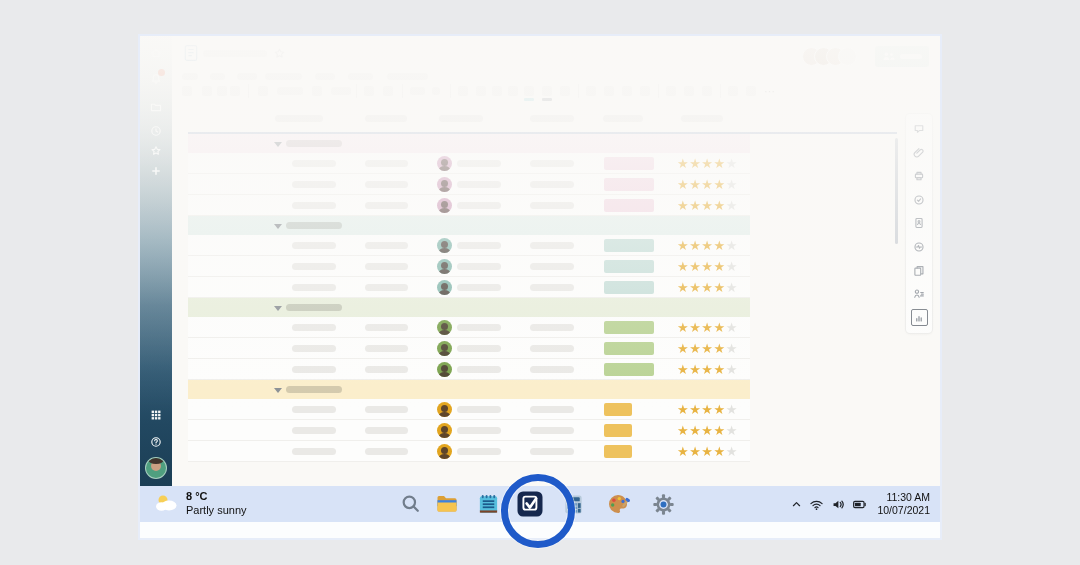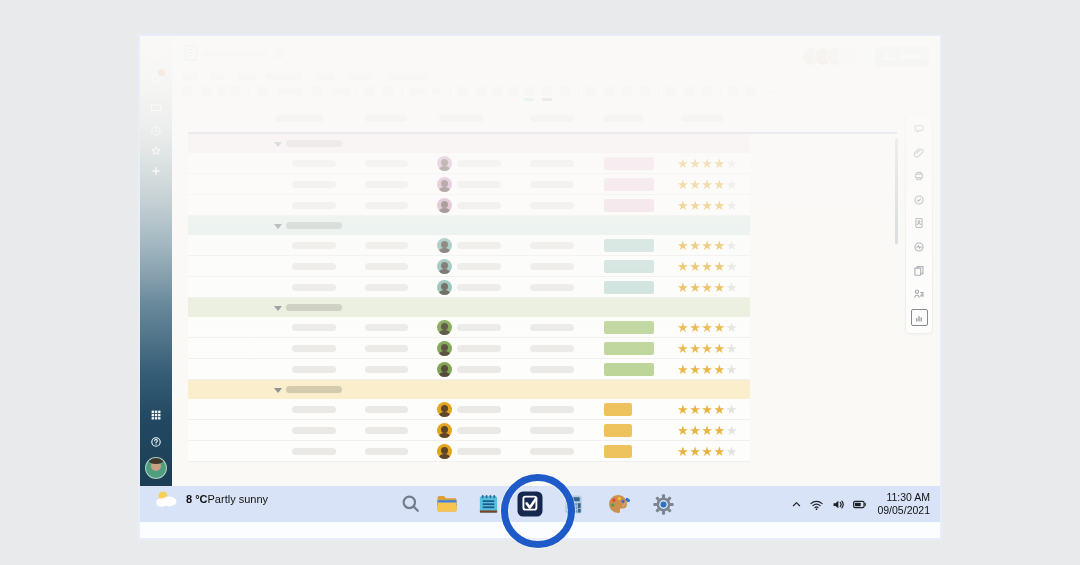--- a/index.html
+++ b/index.html
@@ -57,21 +57,21 @@
   .vscroll{position:absolute;left:755px;top:102px;width:3px;height:106px;border-radius:2px;background:#c6cbd1;}
   .fade{position:absolute;left:0;top:0;width:800px;height:450px;z-index:30;pointer-events:none;
     background:linear-gradient(180deg,
       rgba(250,249,247,.95) 0%,rgba(250,249,247,.88) 10%,rgba(250,249,247,.78) 20%,
       rgba(250,249,247,.62) 30%,rgba(250,249,247,.40) 45%,rgba(250,249,247,.18) 60%,
       rgba(250,249,247,.04) 75%,rgba(250,249,247,0) 84%);}
   
   .taskbar{position:absolute;left:0;top:450px;width:800px;height:36px;background:#d8e3f7;}
   .bottom-strip{position:absolute;left:0;top:486px;width:800px;height:16px;background:#fcfdfe;}
   .weather{position:absolute;left:14px;top:3px;display:flex;align-items:center;gap:6px;}
-  .weather-txt{display:flex;flex-direction:row;justify-content:flex-start;}
+  .weather-txt{display:flex;flex-direction:column;justify-content:flex-start;}
   .weather-temp{font-size:11px;font-weight:bold;color:#111;line-height:14px;}
   .weather-cond{font-size:11px;color:#111;line-height:14px;}
   .tb-app{position:absolute;top:5px;width:26px;height:26px;display:flex;align-items:center;justify-content:center;}
   .ring{position:absolute;left:361px;top:438px;width:60px;height:60px;border-radius:50%;
         border:7px solid #1f5ac9;z-index:40;
         box-shadow:0 0 0 1px rgba(255,255,255,.55), inset 0 0 0 1px rgba(255,255,255,.45);}
   .tray{position:absolute;right:10px;top:0;height:36px;display:flex;align-items:center;gap:7px;color:#1f2329;}
   .tray-clock{font-size:10.5px;color:#111;text-align:right;line-height:13px;margin-left:3px;}
 </style>
 </head>
@@ -449,21 +449,21 @@
         </div>
         <div style="display: flex; align-items: center;">
           <svg viewBox="0 0 15 14" width="15" height="13" fill="none" stroke="currentColor" stroke-width="1.3" stroke-linecap="round" stroke-linejoin="round">
             <rect x="1.2" y="3.6" width="11.2" height="6.8" rx="1.4"></rect>
             <rect x="2.6" y="5" width="6.2" height="4" rx="0.6" fill="currentColor" stroke="none"></rect>
             <path d="M13.6 5.8v2.4"></path>
           </svg>
         </div>
         <div class="tray-clock">
         <div>11:30 AM</div>
-        <div>09/05/2021</div>
+        <div>10/07/2021</div>
       </div>
     </div>
   <div class="tb-app" style="left: 258px;">
         <svg viewBox="0 0 24 24" width="22" height="22">
           <circle cx="10.2" cy="10.2" r="6.2" fill="none" stroke="#717d8c" stroke-width="2.4"></circle>
           <path d="M14.8 14.8l4.6 4.6" stroke="#717d8c" stroke-width="2.4" stroke-linecap="round"></path>
         </svg>
       </div>
       <div class="tb-app" style="left: 294px;">
         <svg viewBox="0 0 24 24" width="24" height="24">

